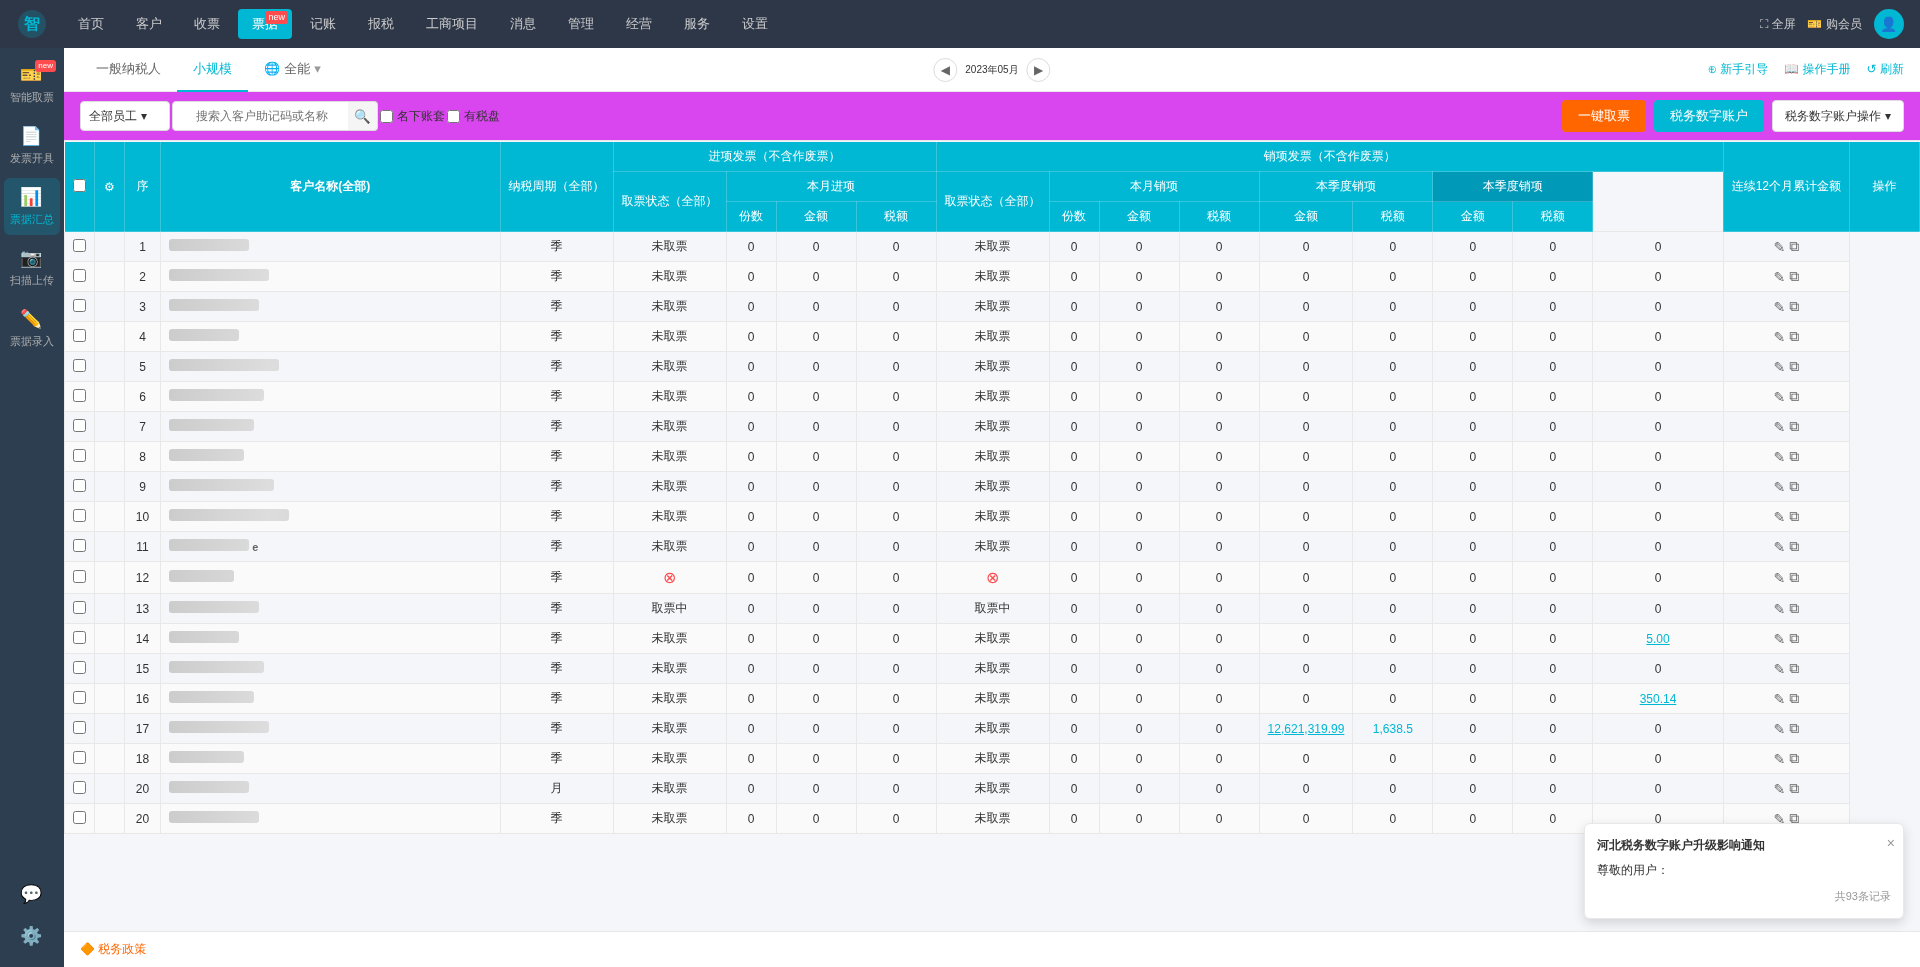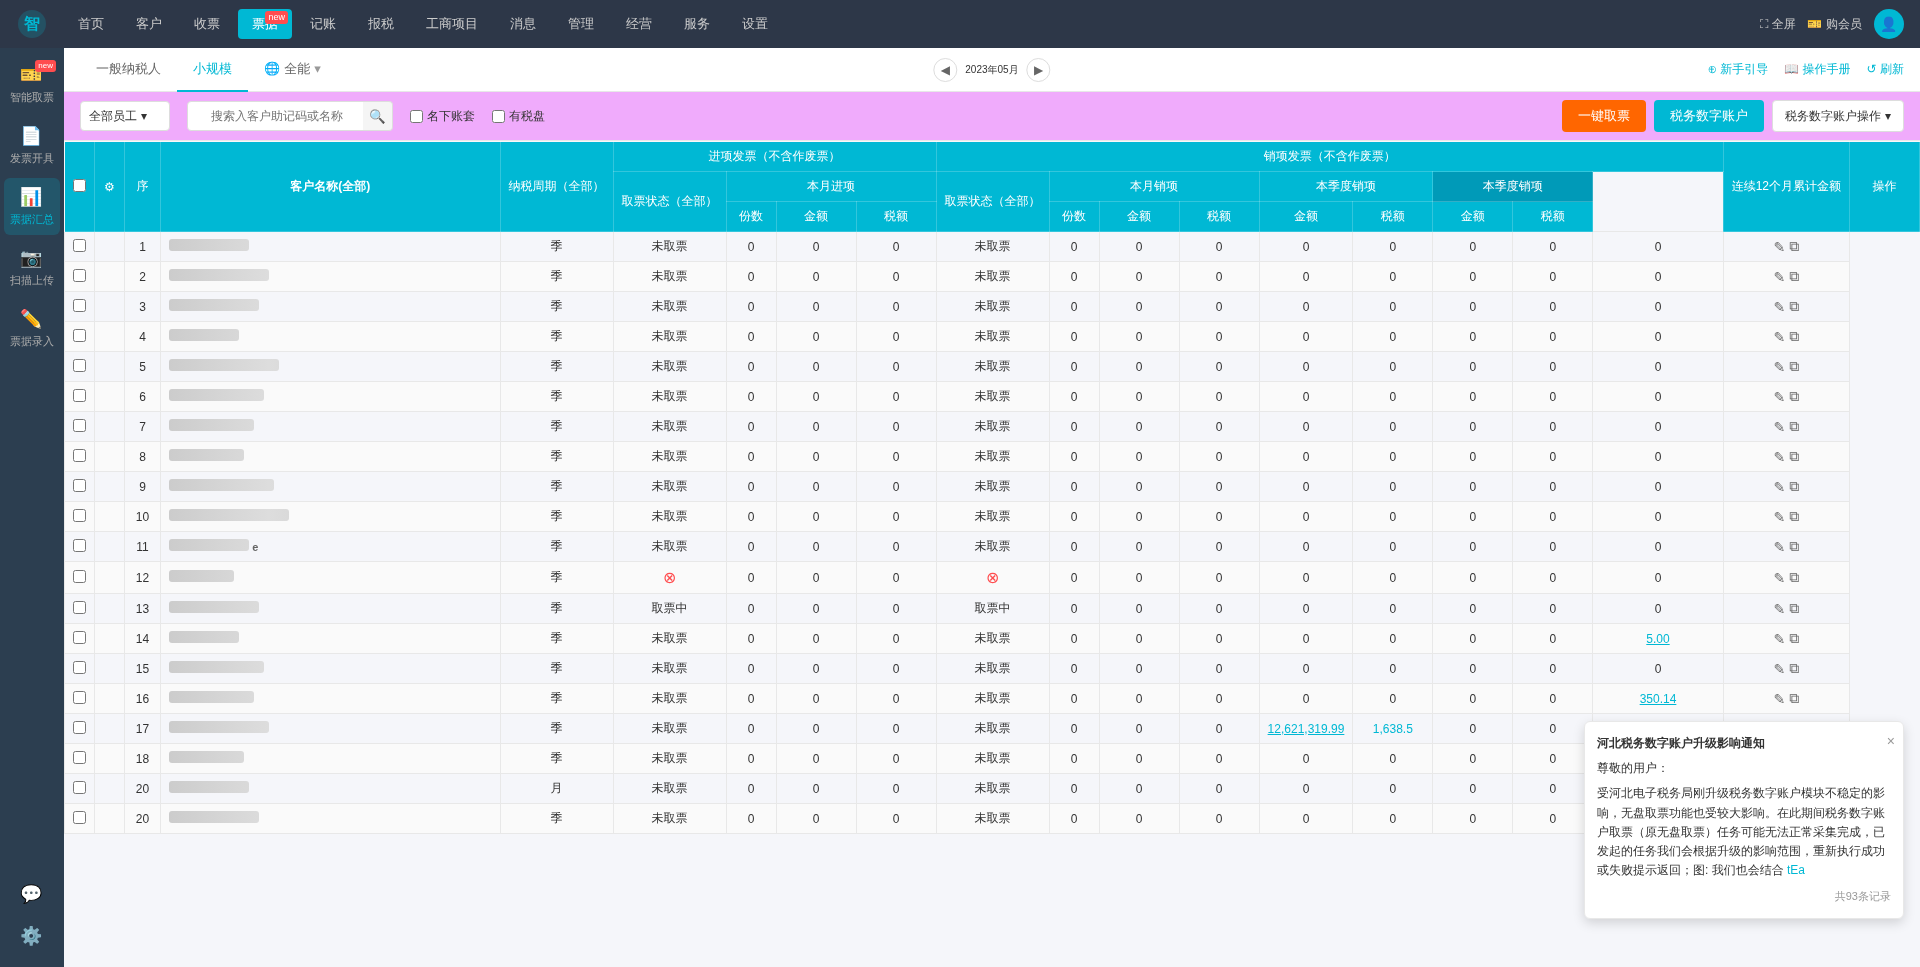--- a/index.html
+++ b/index.html
@@ -161,26 +161,26 @@
       border: 1px solid #ddd;
       display: flex; align-items: center; justify-content: center;
       cursor: pointer;
       color: #666;
       font-size: 12px;
     }
     .sub-tabs { position: relative; }
 
     
     .toolbar {
-      background: #f0abfc;
+      background: #d946ef;
       border-bottom: 1px solid #e8e8e8;
       padding: 8px 16px;
       display: flex;
       align-items: center;
-      gap: 17px;
+      gap: 2px;
     }
     .filter-select {
       height: 30px;
       border: 1px solid #ddd;
       border-radius: 4px;
       padding: 0 8px;
       font-size: 12px;
       color: #333;
       background: #fff;
       cursor: pointer;
@@ -1114,25 +1114,26 @@
         <div class="action-icons">
           <span class="action-icon">✎</span>
           <span class="action-icon">⧉</span>
         </div>
       </td>
     </tr>
           </tbody>
       </table>
     </div>
 
+    <div class="bottom-bar">
+      <a>
+        🔶 <span>税务政策</span>
+      </a>
+    </div>
   </div>
 </div>
 
 <div class="notification-popup">
   <span class="close-btn">×</span>
   <div class="title">河北税务数字账户升级影响通知</div>
   <div>尊敬的用户：</div>
-  <div style="margin-top:6px">
-    <span>受河北电子税务局刚升级税务数字账户模块不稳定的影响，无盘取票功能也受较大影响。在此期间税务数字账户取票（原无盘取票）任务可能无法正常采集完成，已发起的任务我们会根据升级的影响范围，重新执行成功或失败提示返回；图: 我们也会结合</span>
-    <span class="link-text">tEa</span>
-  </div>
   <div style="margin-top:8px;text-align:right;color:#999;font-size:11px">共93条记录</div>
 </div>
 
 </body></html>

